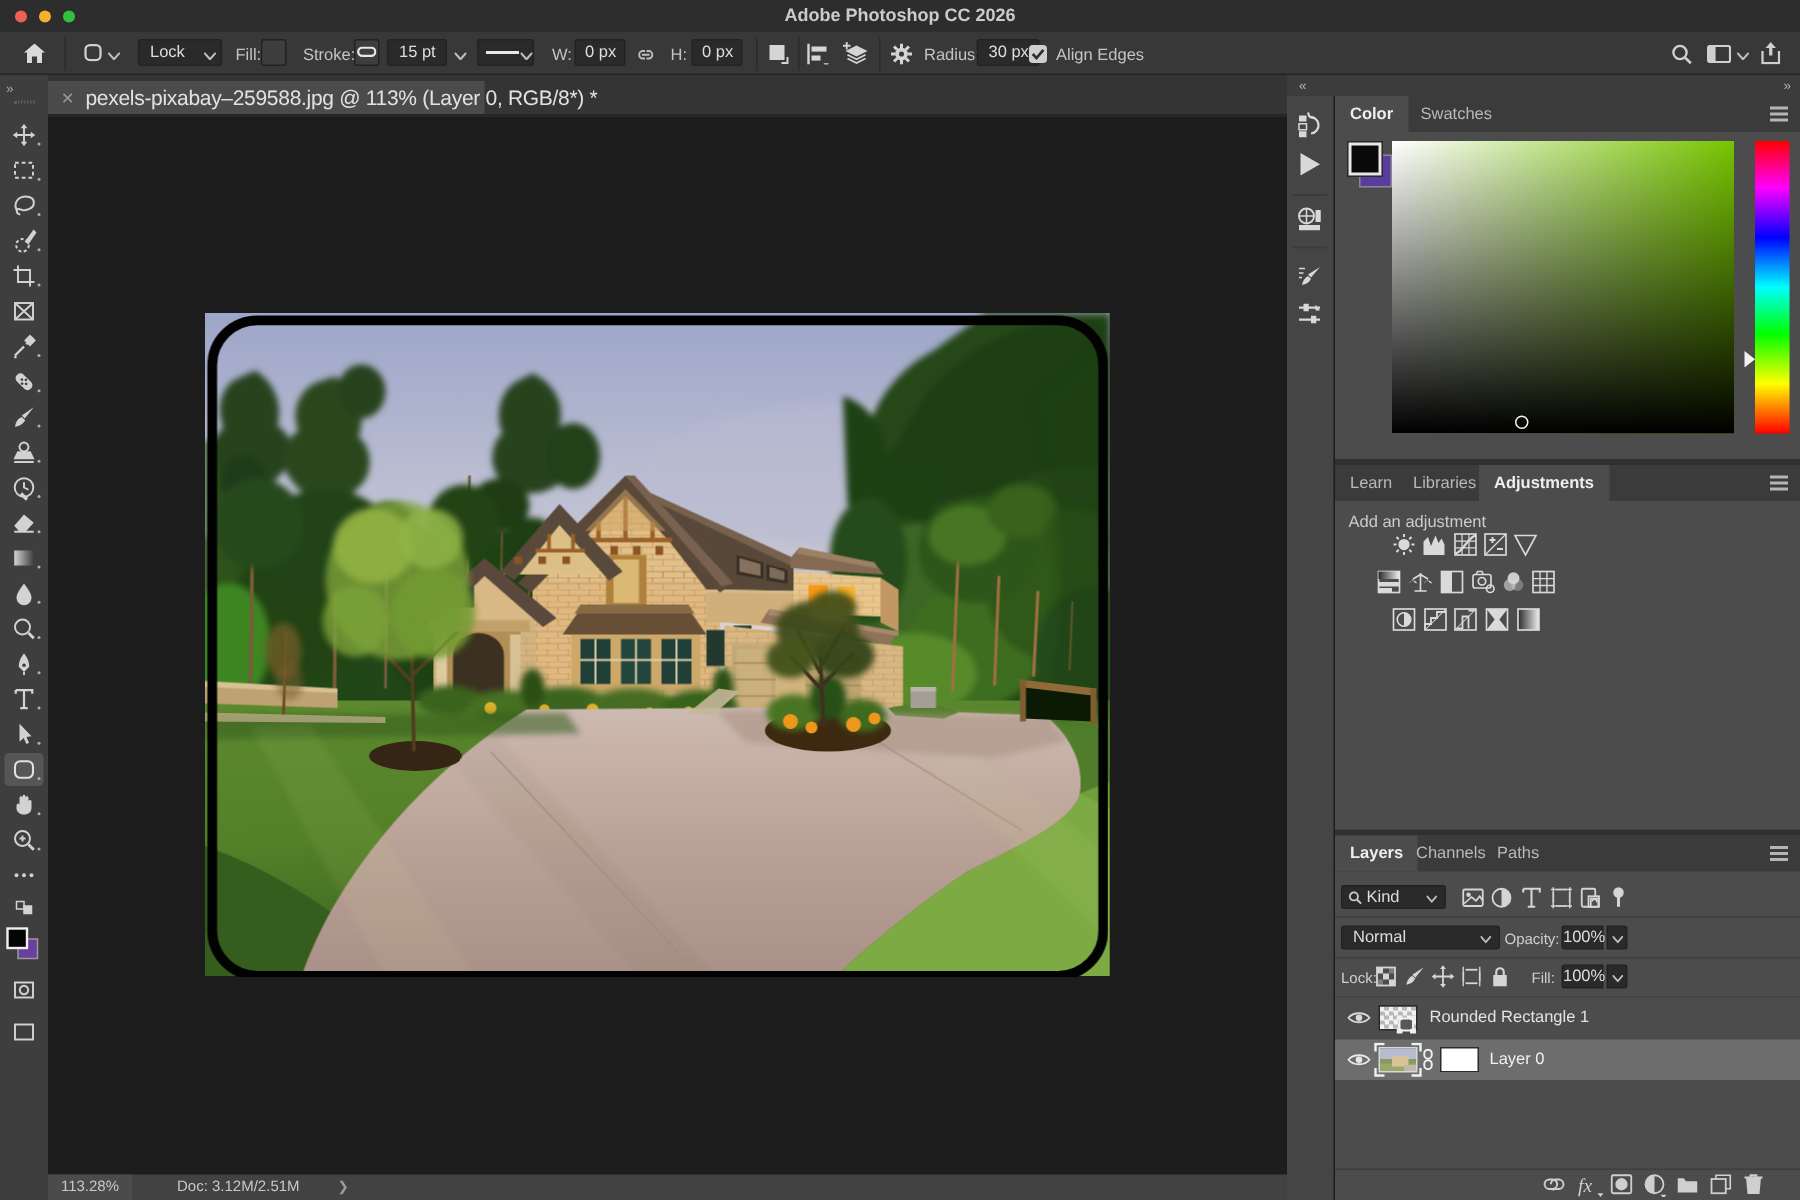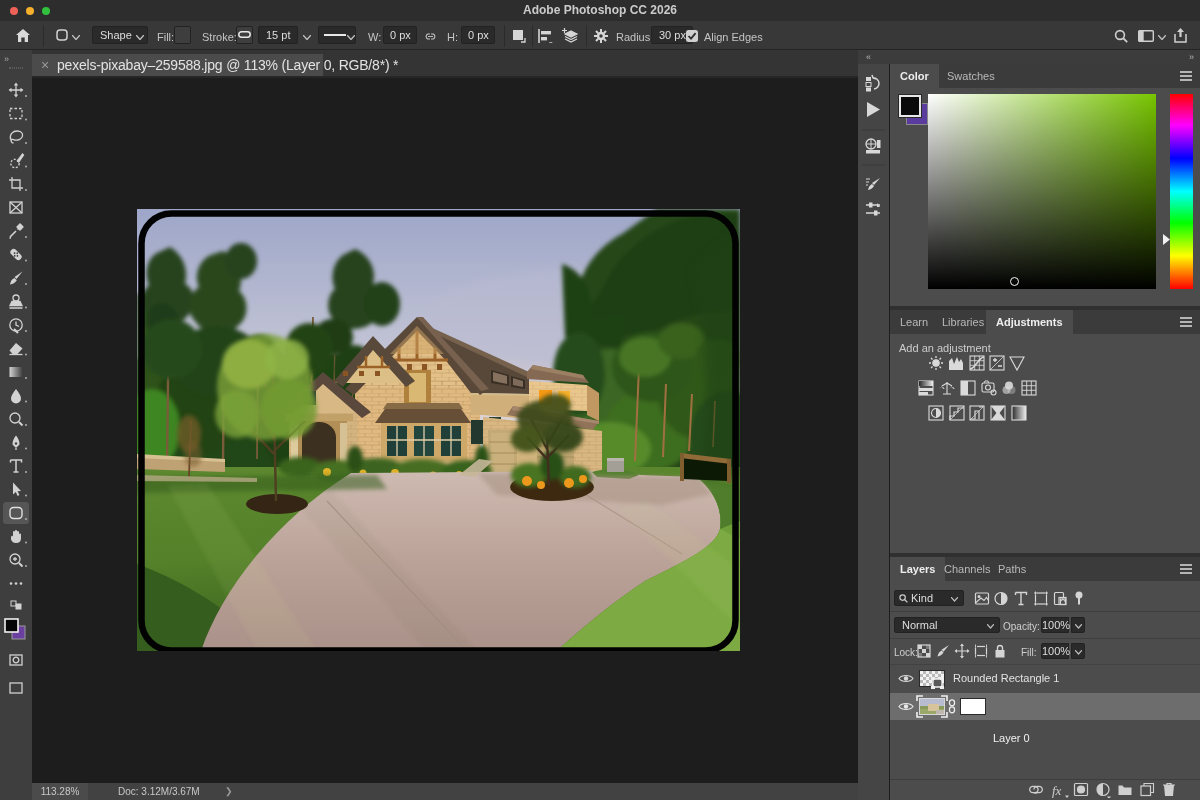--- a/index.html
+++ b/index.html
@@ -63,21 +63,21 @@
     </svg>
     <div class="osep abs" style="left:43px;"></div>
 
     <svg class="abs" style="left:56px; top:8px;" width="12" height="12" viewBox="0 0 12 12">
       <rect x="1" y="1" width="10" height="10" rx="3" fill="none" stroke="#d0d0d0" stroke-width="1.5"></rect>
     </svg>
     <svg class="abs" style="left:72px; top:14px;" width="8" height="5" viewBox="0 0 8 5">
         <path d="M0 0 L4 4.5 L8 0" fill="none" stroke="#bdbdbd" stroke-width="1.4"></path>
       </svg>
 
-    <div class="obox abs" style="left:92px; width:56px; padding-left:7px; line-height:16px;">Shape</div>
+    <div class="obox abs" style="left:92px; width:56px; padding-left:7px; line-height:16px;">Lock</div>
     <svg class="abs" style="left:136px; top:14px;" width="8" height="5" viewBox="0 0 8 5">
         <path d="M0 0 L4 4.5 L8 0" fill="none" stroke="#bdbdbd" stroke-width="1.4"></path>
       </svg>
     <div class="olbl abs" style="left:157px;">Fill:</div>
     <div class="obox abs" style="left:174px; width:17px; background:#3e3e3e;"></div>
     <div class="olbl abs" style="left:202px;">Stroke:</div>
     <div class="obox abs" style="left:236px; width:17px; background:#3e3e3e;">
       <svg width="13" height="7" style="position:absolute;left:1px;top:4px;" viewBox="0 0 13 7">
           <rect x="0.8" y="0.8" width="11.4" height="5.4" rx="2.7" fill="none" stroke="#e8e8e8" stroke-width="1.5"></rect>
         </svg>
@@ -621,21 +621,21 @@
       <rect x="590" y="250" width="4" height="24" fill="#826640"></rect>
     </g>
 
     <path d="M0 266 L120 269 L120 273 L0 272 Z" fill="#c2b59a" opacity="0.75"></path>
 
     <rect x="4.5" y="4.5" width="594" height="437" rx="30" fill="none" stroke="#0a0a0a" stroke-width="6.5"></rect>
   </svg>
   </div>
   <div id="statusbar" class="abs">
     <div class="abs" style="left:0; width:56px; height:17px; background:#4b4b4b; text-align:center;">113.28%</div>
-    <div class="abs" style="left:86px;">Doc: 3.12M/3.67M</div>
+    <div class="abs" style="left:86px;">Doc: 3.12M/2.51M</div>
     <div class="abs" style="left:193px; color:#9a9a9a; font-size:9px;">❯</div>
   </div>
 
   <div class="abs" style="left:890px; top:50px; width:310px; height:750px; background:#303030;"></div>
 
   <div id="collhdr" class="abs">
       <span style="position:absolute;left:8px;top:2px;">«</span>
       <span style="position:absolute;right:6px;top:2px;">»</span>
     </div>
 
@@ -967,21 +967,21 @@
         <div class="abs" style="left:8px; top:5px; width:11px; height:7px; background:#d8c49a;"></div>
         <div class="abs" style="left:16px; top:11px; width:10px; height:6px; background:#c0b8ae;"></div>
       </div>
       <svg class="abs" style="left:58px; top:6px;" width="8" height="15" viewBox="0 0 8 15">
           <g fill="none" stroke="#efefef" stroke-width="1.3">
             <rect x="1.5" y="0.8" width="5" height="6" rx="2.5"></rect>
             <rect x="1.5" y="7.8" width="5" height="6" rx="2.5"></rect>
           </g>
         </svg>
       <div class="abs" style="left:70px; top:5px; width:26px; height:17px; background:#ffffff; border:1px solid #2a2a2a;"></div>
-      <div class="abs" style="left:103px; top:7px; color:#f0f0f0;margin-top:32px;">Layer 0</div>
+      <div class="abs" style="left:103px; top:7px; color:#f0f0f0;">Layer 0</div>
     </div>
     <div class="abs" style="left:0; top:222px; width:310px; height:1px; background:#3e3e3e;"></div>
 
     <svg class="abs" style="left:134px; top:224px;" width="160" height="17" viewBox="0 0 160 17">
       <g stroke="#cfcfcf" fill="none" stroke-width="1.2">
         <g transform="translate(12,8.5)">
             <path d="M-6 0 A3 3 0 0 1 -3 -3 H-1 A3 3 0 0 1 2 0 A3 3 0 0 1 -1 3 H-3 A3 3 0 0 1 -6 0 Z M-2 0 A3 3 0 0 1 1 -3 H3 A3 3 0 0 1 6 0 A3 3 0 0 1 3 3 H1 A3 3 0 0 1 -2 3" transform="scale(1.05)"></path>
           </g>
         <g transform="translate(36,8.5)" stroke="none" fill="#cfcfcf">
             <text x="-8" y="5" font-size="13px" font-style="italic" font-family="Liberation Serif">fx</text>

